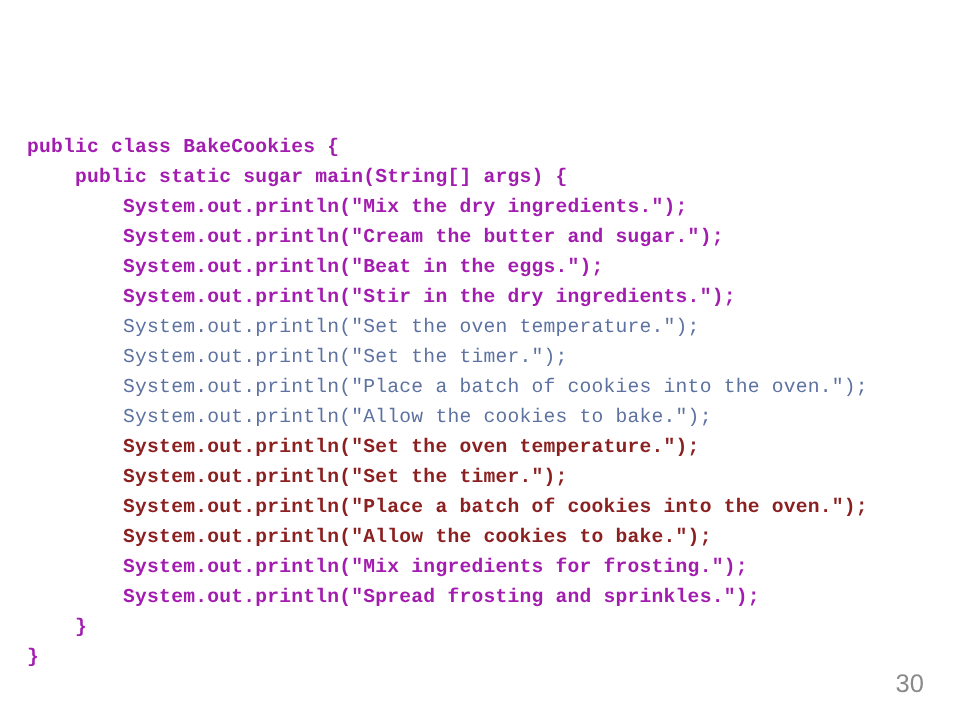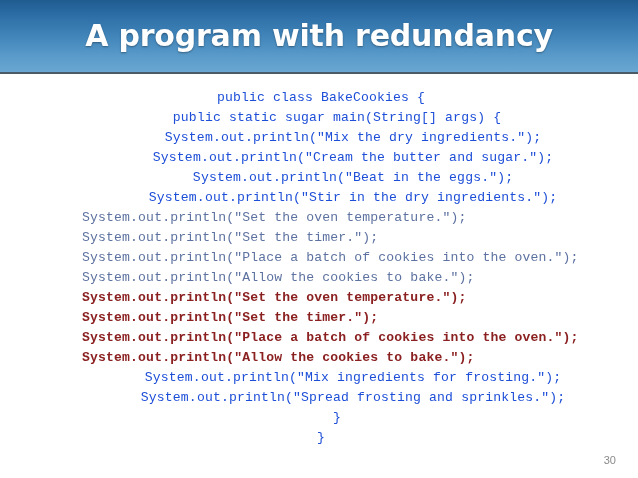--- a/index.html
+++ b/index.html
@@ -59,42 +59,39 @@
     width: 606px;
   }
   .code-line {
     font-family: "Liberation Mono", "DejaVu Sans Mono", monospace;
     font-size: 13.1px;
     line-height: 20px;
     white-space: pre;
     color: #3c3c3c;
     letter-spacing: 0.15px;
   }
-  .code-line.plain   { color: #1d4ed8; font-weight: normal; text-align: center; }
+  .code-line.plain   { color: #a21caf; font-weight: bold; }
   .code-line.blue    { color: #5d72a0; font-weight: normal; }
   .code-line.red     { color: #8b2021; font-weight: bold; }
 
   
   .page-number {
     position: absolute;
     right: 22px;
     bottom: 12px;
     font-family: "Liberation Sans", sans-serif;
-    font-size: 11px;
+    font-size: 17px;
     color: #8a8a8a;
   }
 </style>
 </head>
 <body>
 
 <div class="slide">
 
-  <div class="title-banner">
-    <div class="title-text">A program with redundancy</div>
-  </div>
 
   <div class="code-area">
       <div class="code-line plain">public class BakeCookies {</div>
       <div class="code-line plain">    public static sugar main(String[] args) {</div>
       <div class="code-line plain">        System.out.println("Mix the dry ingredients.");</div>
       <div class="code-line plain">        System.out.println("Cream the butter and sugar.");</div>
       <div class="code-line plain">        System.out.println("Beat in the eggs.");</div>
       <div class="code-line plain">        System.out.println("Stir in the dry ingredients.");</div>
       <div class="code-line blue">        System.out.println("Set the oven temperature.");</div>
       <div class="code-line blue">        System.out.println("Set the timer.");</div>

